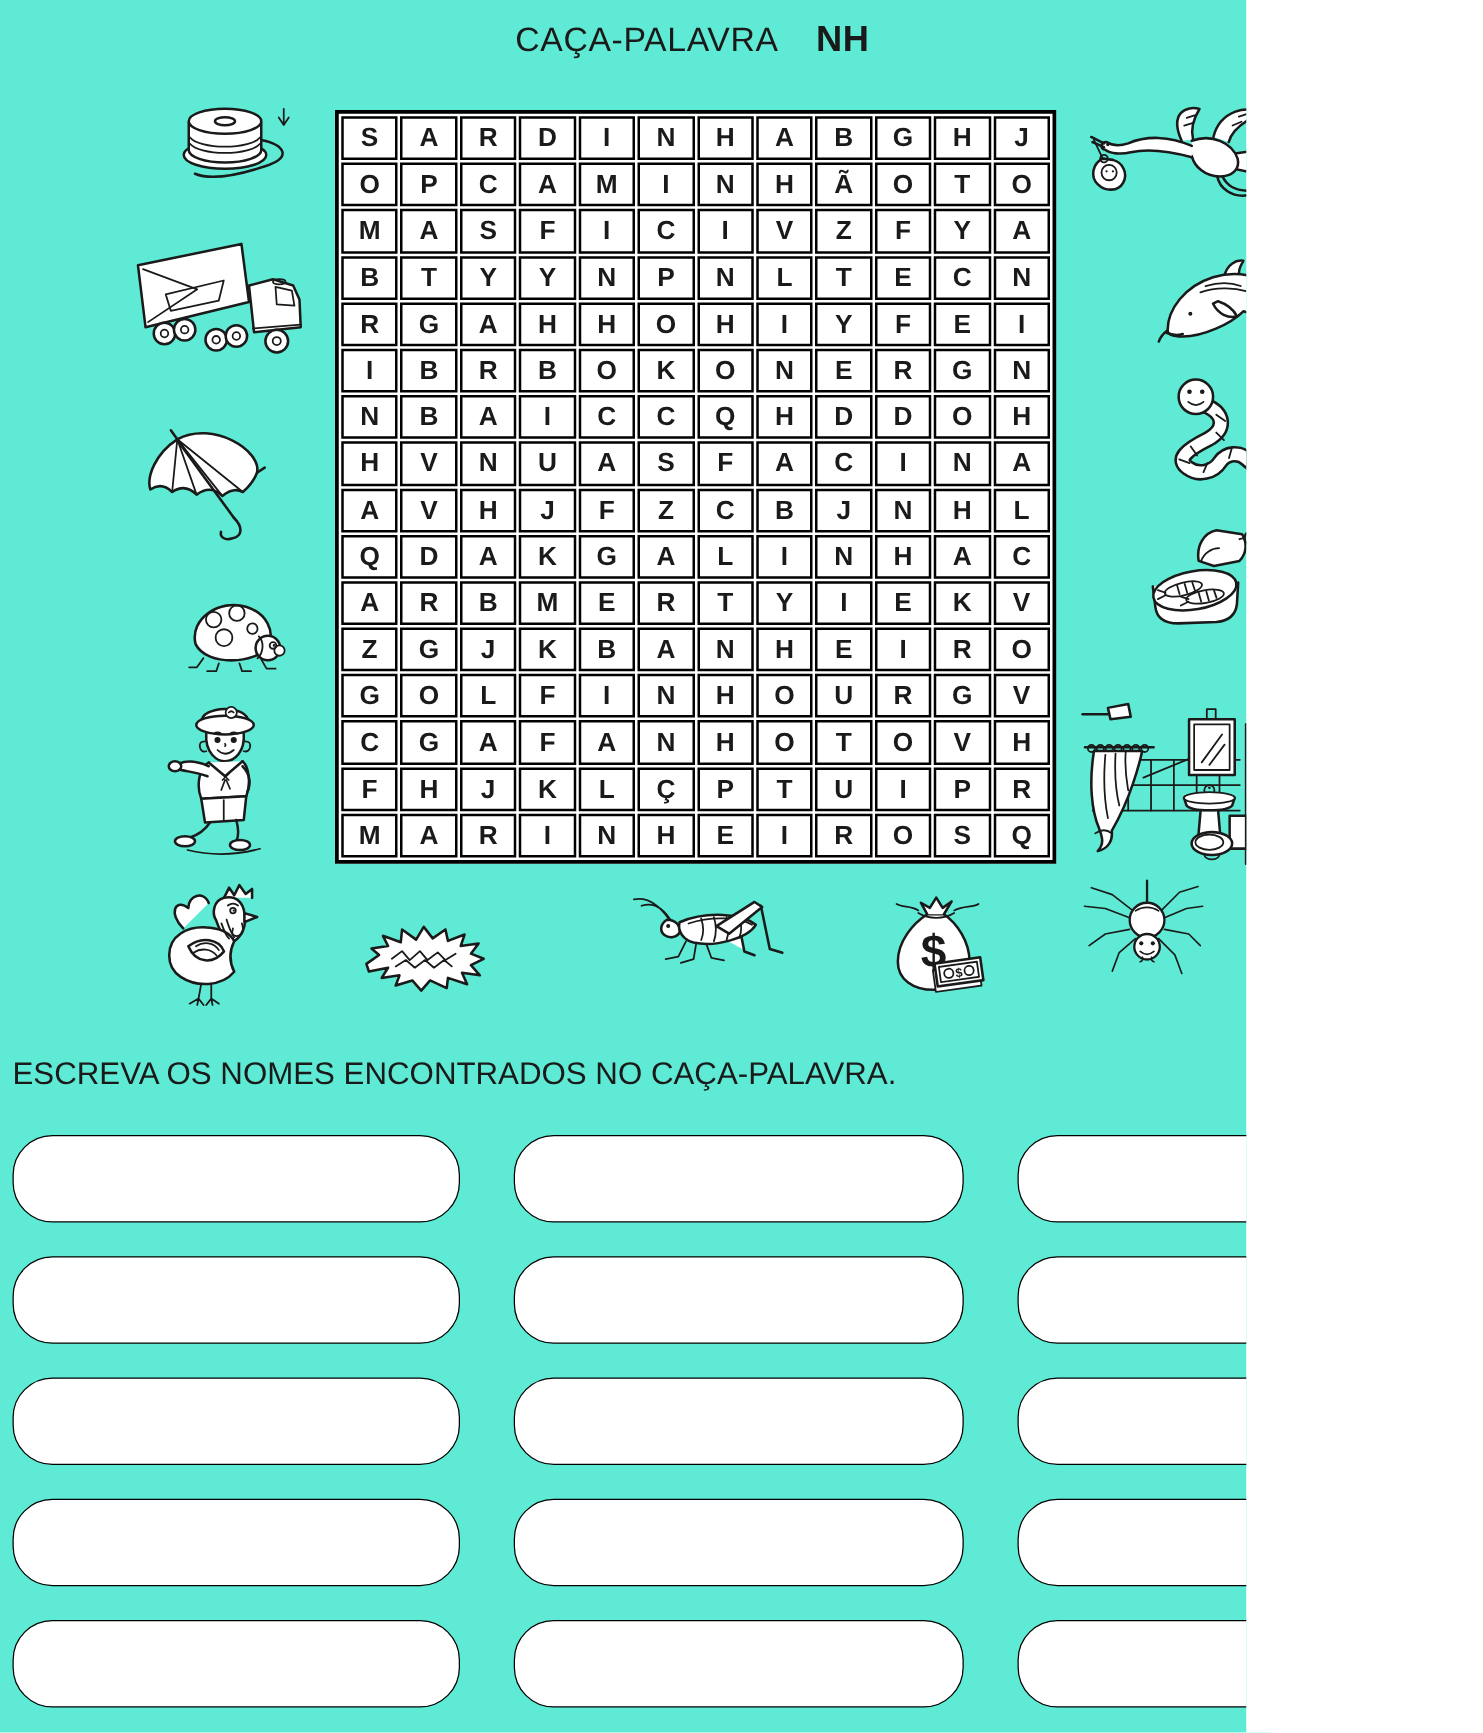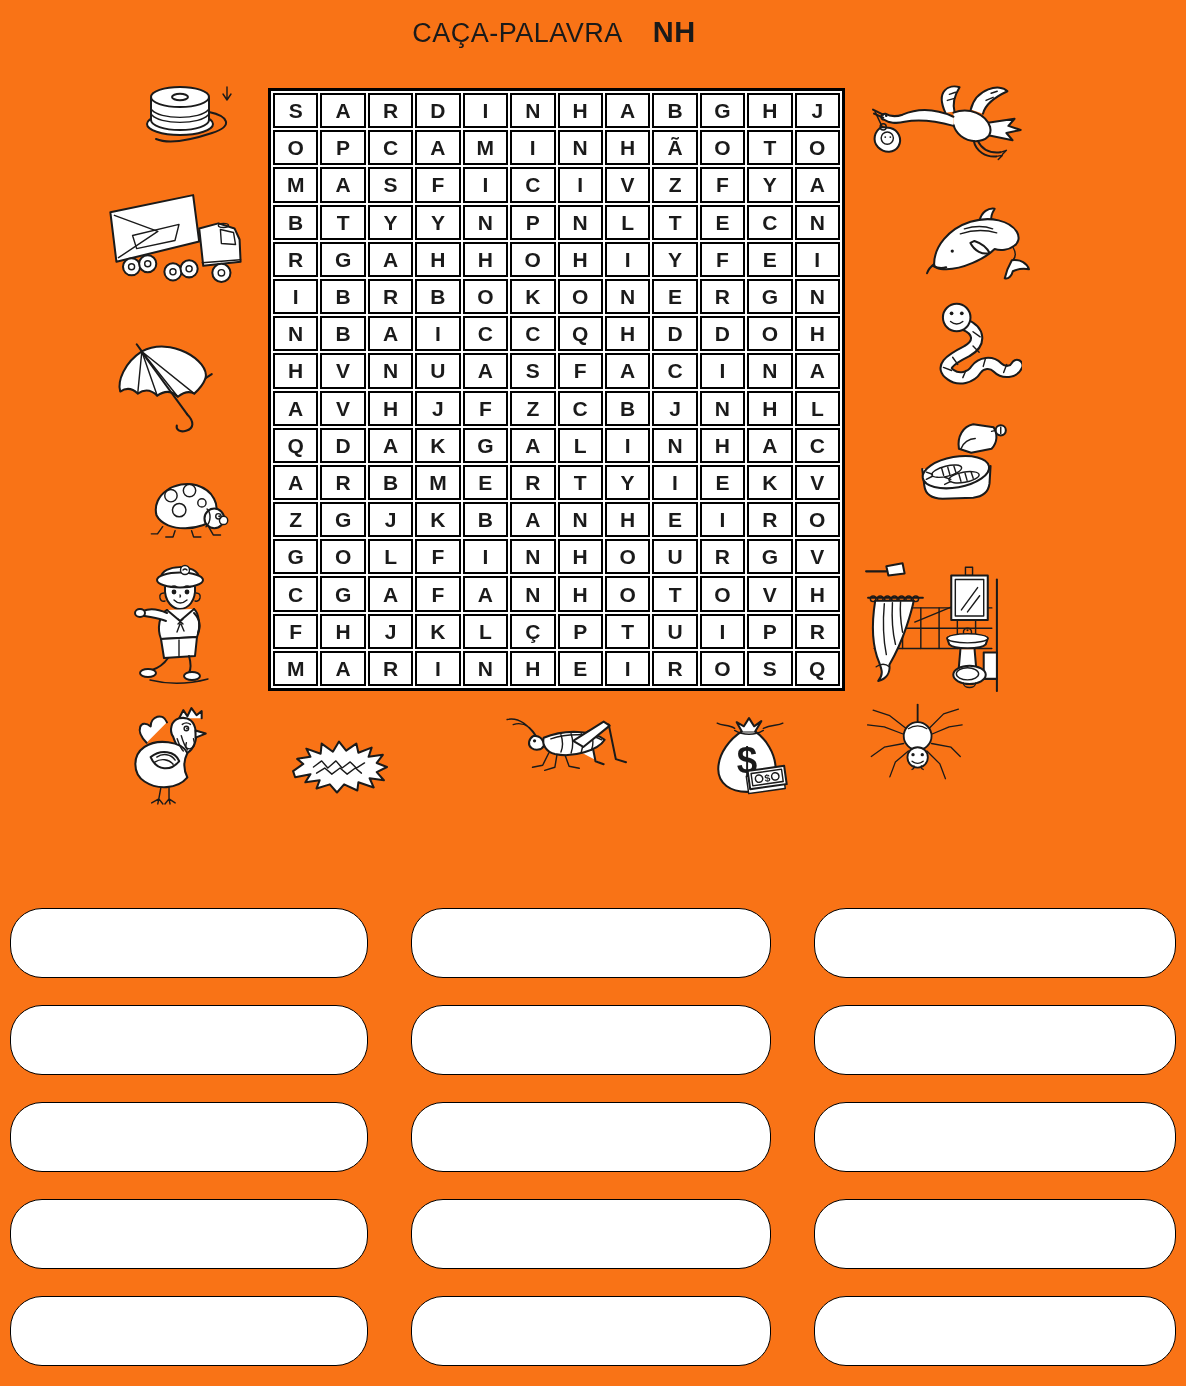--- a/index.html
+++ b/index.html
@@ -1,16 +1,16 @@
 <!DOCTYPE html>
 <html><head>
 <meta charset="utf-8">
 <style>
   html,body{margin:0;padding:0;background:#fff}
-  #page{position:relative;width:1186px;height:1386px;background:#f97316;
+  #page{position:relative;width:997px;height:1386px;background:#5eead4;
         font-family:"Liberation Sans",sans-serif;color:#1a1a1a;overflow:hidden}
 
   
   .title{position:absolute;top:16px;left:0;width:1108px;text-align:center;
          font-size:27px;letter-spacing:.5px;white-space:nowrap}
   .title .nh{font-weight:700;font-size:29px;margin-left:30px}
 
   
   .grid-wrap{position:absolute;left:268px;top:88px;width:577px;height:603px;
              box-sizing:border-box;border:3px solid #000;background:#fff;
@@ -497,20 +497,21 @@
       <polyline class="s1" points="70,50 84,64 90,80"></polyline>
       <circle class="f" cx="60" cy="34" r="15"></circle>
       <path class="s1" d="M50 26 C56 22 64 22 70 26"></path>
       <circle class="f" cx="60" cy="57" r="11"></circle>
       <circle class="k" cx="55" cy="54" r="1.8"></circle>
         <circle class="k" cx="65" cy="54" r="1.8"></circle>
       <path class="s1" d="M54 61 q6 5 12 0 M56 66 q1 3 -2 4 M64 66 q-1 3 2 4"></path>
     </svg>
   </div>
 
+  <div class="instruction">ESCREVA OS NOMES ENCONTRADOS NO CAÇA-PALAVRA.</div>
 
   <div class="answers">
       <div class="answer-box"></div>
       <div class="answer-box"></div>
       <div class="answer-box"></div>
       <div class="answer-box"></div>
       <div class="answer-box"></div>
       <div class="answer-box"></div>
       <div class="answer-box"></div>
       <div class="answer-box"></div>

